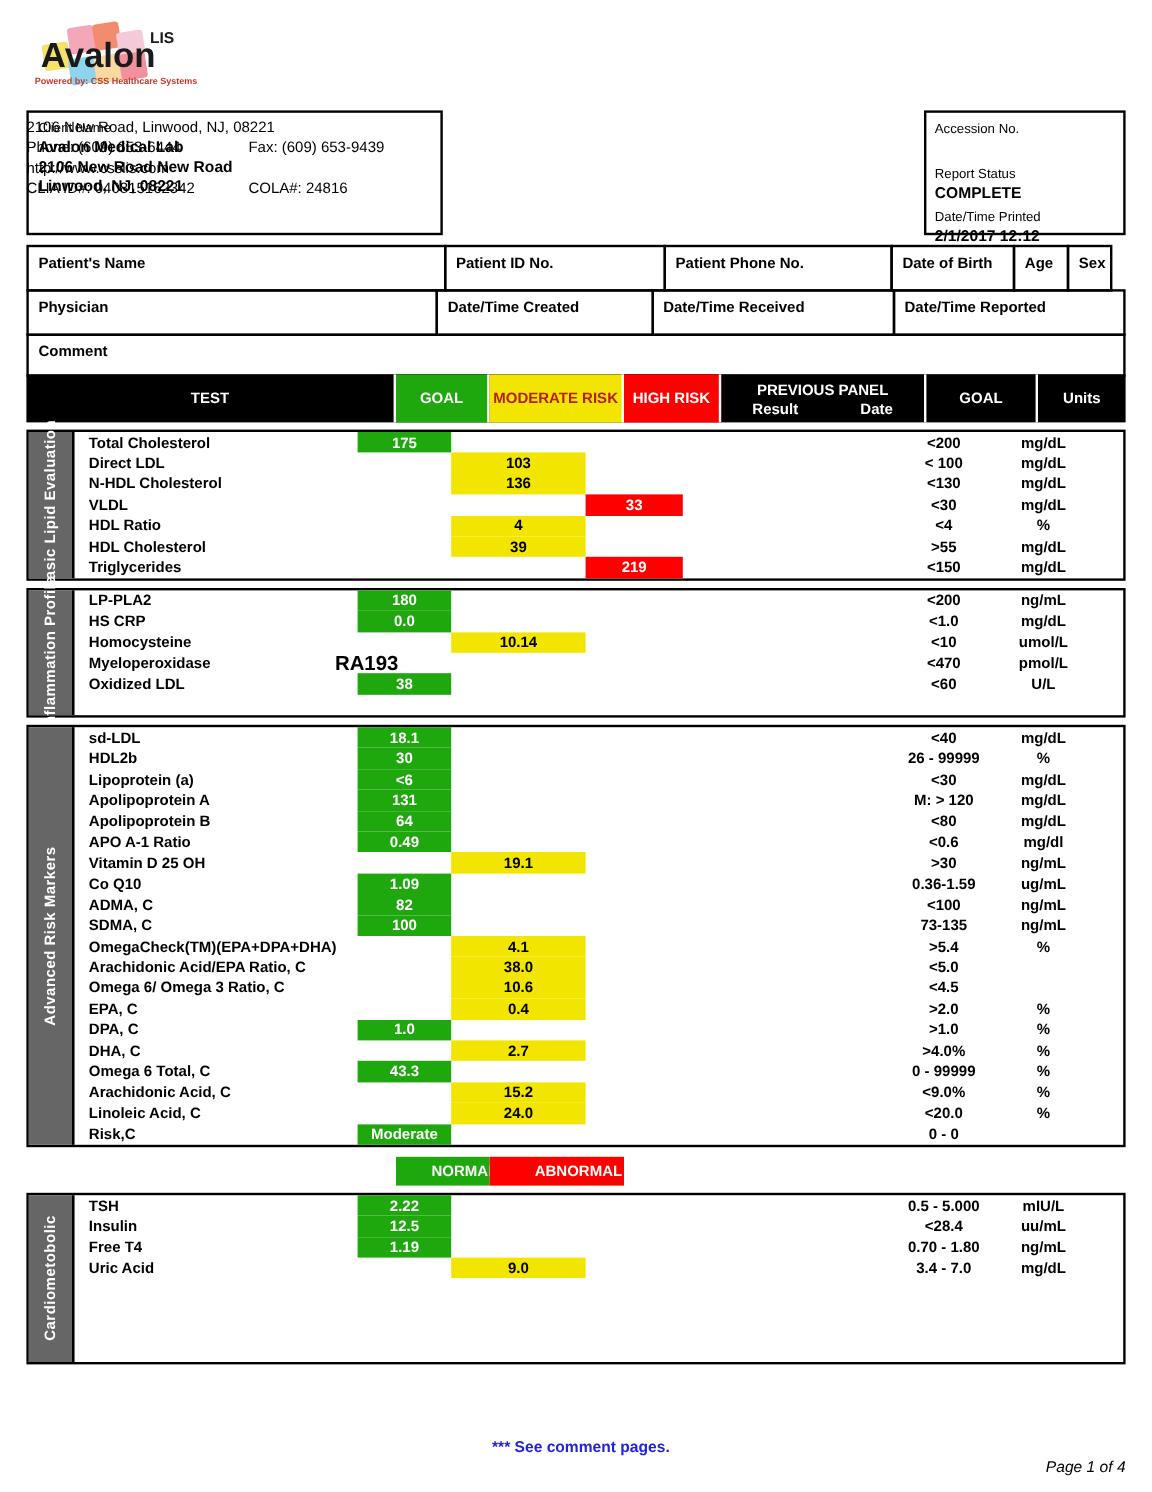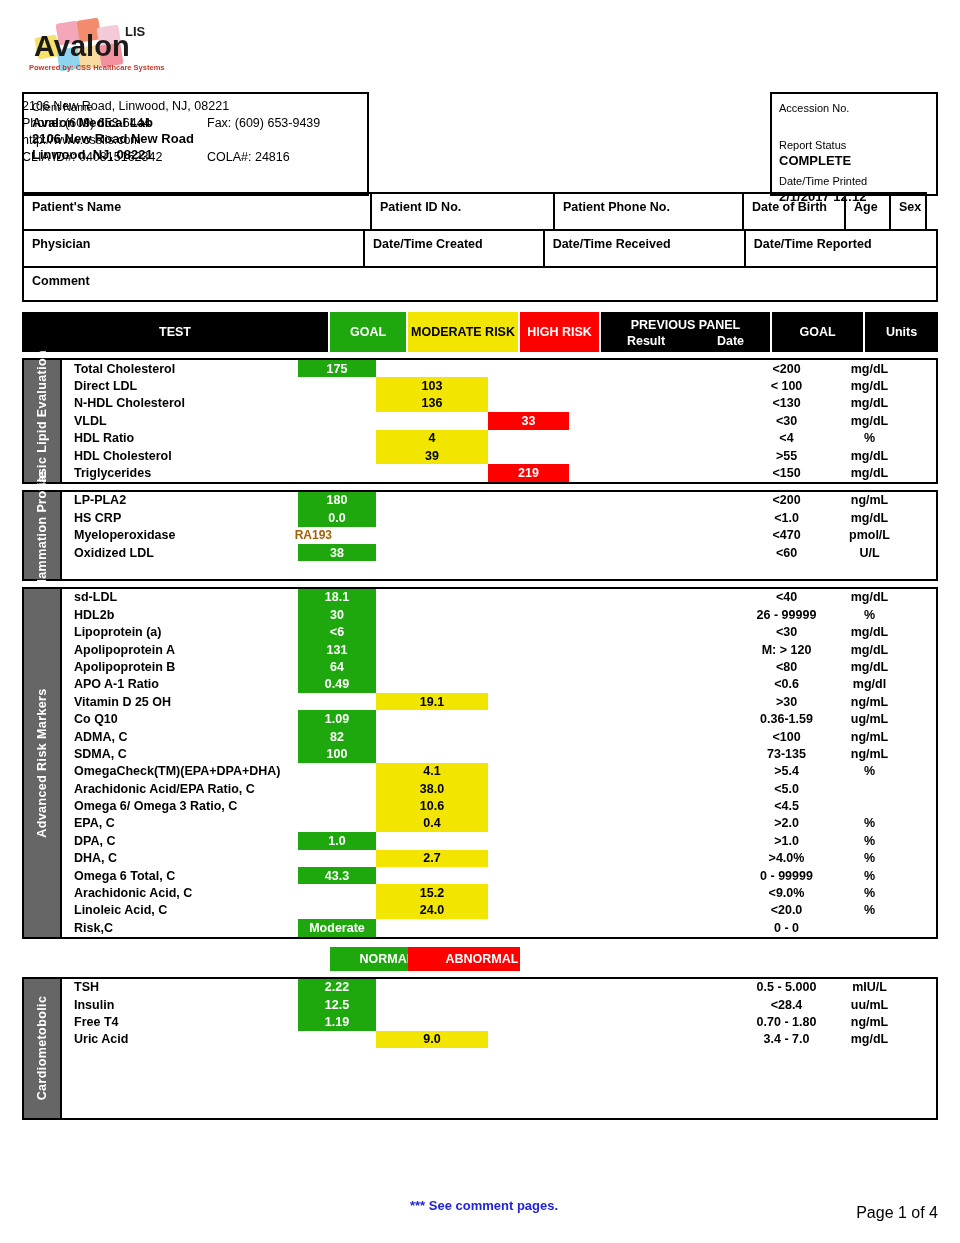--- a/index.html
+++ b/index.html
@@ -20,36 +20,36 @@
   .box{position:absolute;border:2px solid #000;box-sizing:border-box;}
   .client-box{left:0;top:0;width:347px;height:104px;padding:6px 8px;}
   .lab-box{left:355px;top:0;width:375px;height:104px;padding:6px 0 0 0;}
   .acc-box{left:748px;top:0;width:168px;height:104px;padding:7px 7px;}
   .lbl{font-size:11px;line-height:15px;}
   .val{font-size:13px;font-weight:bold;line-height:16px;}
   .lab-line{font-size:12.5px;line-height:17px;position:relative;}
   .lab-line .r{position:absolute;left:185px;top:0;}
 
   
-  .pgrid{position:absolute;left:22px;top:192px;width:916px;}
+  .pgrid{position:absolute;left:22px;top:204px;width:916px;}
   .prow{display:flex;}
   .pcell{border:2px solid #000;margin-left:-2px;margin-top:-2px;box-sizing:border-box;
          font-size:12.5px;font-weight:bold;padding:6px 8px;height:39px;}
   .prow:first-child .pcell{margin-top:0;}
   .pcell:first-child{margin-left:0;}
 
   
   .tbl{position:absolute;left:22px;top:312px;width:916px;}
 
   .thead{display:flex;height:40px;background:#000;color:#fff;align-items:stretch;}
   .th{display:flex;align-items:center;justify-content:center;font-size:12.5px;font-weight:bold;
       box-sizing:border-box;border-right:2px solid #fff;text-align:center;}
   .th.last{border-right:none;}
   .th.green{background:#1fa70e;color:#fff;}
-  .th.yellow{background:#f2e600;color:#000000;}
+  .th.yellow{background:#f2e600;color:#b91c1c;}
   .th.red{background:#fe0000;color:#fff;}
   .th-prev{flex-direction:column;justify-content:center;padding-top:2px;}
   .th-prev .top{font-size:12.5px;}
   .th-prev .bot{display:flex;width:100%;justify-content:space-around;font-size:12.5px;margin-top:2px;}
 
   
   .c-test{width:308px;}
   .c-goal{width:78px;}
   .c-mod{width:112px;}
   .c-high{width:81px;}
@@ -72,36 +72,36 @@
   .cell.test{padding-left:12px;width:236px;}
   .cell.goal{width:78px;justify-content:center;}
   .cell.mod{width:112px;justify-content:center;}
   .cell.high{width:81px;justify-content:center;}
   .cell.prev{width:171px;justify-content:center;}
   .cell.goal2{width:93px;justify-content:center;}
   .cell.units{width:73px;justify-content:center;}
   .fill-green{background:#1fa70e;color:#fff;}
   .fill-yellow{background:#f2e600;color:#000;}
   .fill-red{background:#fe0000;color:#fff;}
-  .ra{color:#a16207;justify-content:flex-end;padding-right:4px;width:270px;
+  .ra{color:#000000;justify-content:flex-end;padding-right:4px;width:270px;
       position:absolute;left:0;top:0;height:100%;display:flex;align-items:center;
-      font-size:12px;font-weight:bold;}
+      font-size:17px;font-weight:bold;}
 
   
   .subhead{position:relative;height:24px;margin-top:8px;display:flex;}
   .subhead .pad{width:308px;}
   .subhead .sh{display:flex;align-items:center;justify-content:center;
                 font-size:12.5px;font-weight:bold;box-sizing:border-box;padding-left:36px;}
   .subhead .green{background:#1fa70e;color:#fff;width:78px;}
   .subhead .red{background:#fe0000;color:#fff;width:112px;}
 
   
   .footer{position:absolute;left:0;top:1198px;width:960px;}
   .fcomment{position:absolute;left:410px;top:0;font-size:13px;font-weight:bold;color:#2222dd;}
-  .fpage{position:absolute;right:22px;top:6px;font-size:16px;}
+  .fpage{position:absolute;right:22px;top:17px;font-size:13px;font-style:italic;}
 </style>
 </head>
 <body>
 
 <div class="page">
 
   <div class="logo">
     <svg width="150" height="62" viewBox="0 0 150 62">
       <g>
         <rect x="14" y="22" width="22" height="22" rx="3" fill="#f6e26b" transform="rotate(-9 25 33)"></rect>
@@ -276,20 +276,29 @@
             <div class="row">
               <div class="cell test">HS CRP</div>
               <div class="cell goal fill-green">0.0</div>
               <div class="cell mod"></div>
               <div class="cell high"></div>
               <div class="cell prev"></div>
               <div class="cell goal2">&lt;1.0</div>
               <div class="cell units">mg/dL</div>
             </div>
             <div class="row">
+              <div class="cell test">Homocysteine</div>
+              <div class="cell goal"></div>
+              <div class="cell mod fill-yellow">10.14</div>
+              <div class="cell high"></div>
+              <div class="cell prev"></div>
+              <div class="cell goal2">&lt;10</div>
+              <div class="cell units">umol/L</div>
+            </div>
+            <div class="row">
               <div class="cell test">Myeloperoxidase</div>
               <div class="ra">RA193</div>
               <div class="cell goal"></div>
               <div class="cell mod"></div>
               <div class="cell high"></div>
               <div class="cell prev"></div>
               <div class="cell goal2">&lt;470</div>
               <div class="cell units">pmol/L</div>
             </div>
             <div class="row">

